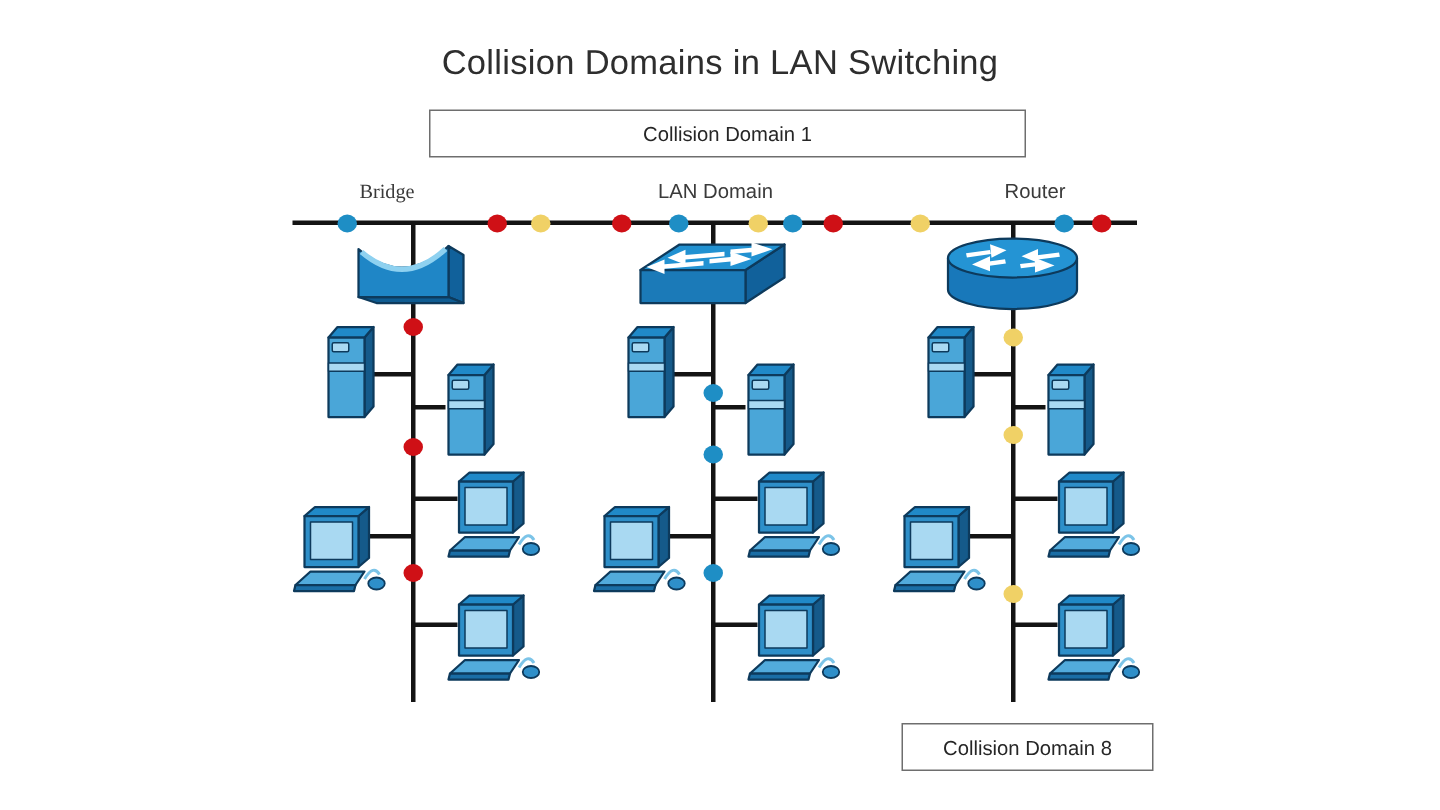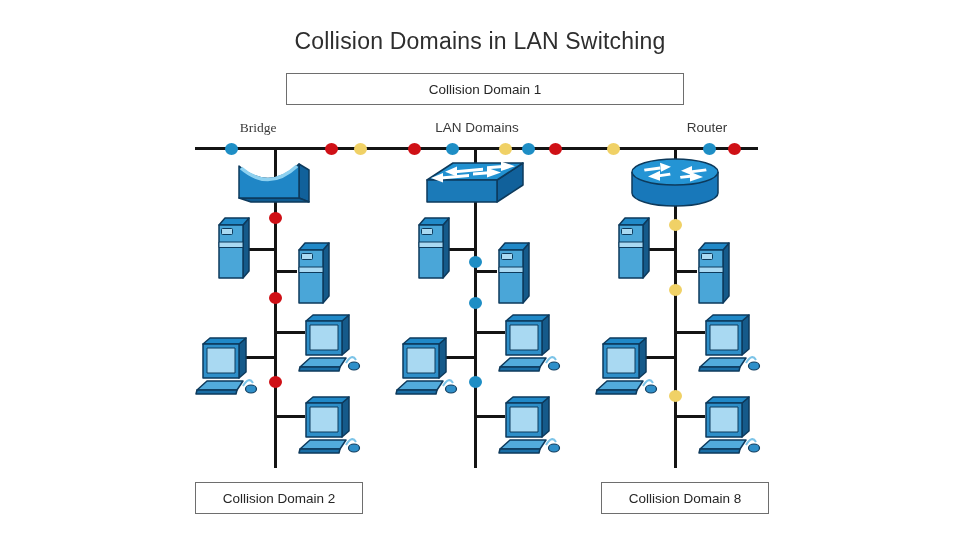--- a/index.html
+++ b/index.html
@@ -74,22 +74,22 @@
 
 <div class="stage">
 
   <div class="title">Collision Domains in LAN Switching</div>
 
   <div class="domain-box" style="left:269px;top:73px;width:398px;height:32px;margin-left:17px;">
     <span>Collision Domain 1</span>
   </div>
 
   <div class="dev-label" style="left:198px;top:120px;width:120px;font-family:Liberation Serif, serif;">Bridge</div>
-  <div class="dev-label" style="left:415px;top:120px;width:124px;">LAN Domains</div>
-  <div class="dev-label" style="left:647px;top:120px;width:120px;">Router</div>
+  <div class="dev-label" style="left:415px;top:120px;width:124px;">LAN Domain</div>
+  <div class="dev-label" style="left:630px;top:120px;width:120px;">Router</div>
 
   <div class="hline" style="left:195px;top:147px;width:563px;height:3px;"></div>
 
   <div class="vline" style="left:273.5px;top:148px;width:3px;height:320px;"></div>
   <div class="vline" style="left:473.5px;top:148px;width:3px;height:320px;"></div>
   <div class="vline" style="left:673.5px;top:148px;width:3px;height:320px;"></div>
 
   <div class="stub" style="left:248px;top:248px;width:28px;height:3px;"></div>
   <div class="stub" style="left:275px;top:270px;width:22px;height:3px;"></div>
   <div class="stub" style="left:275px;top:331px;width:30px;height:3px;"></div>
@@ -182,20 +182,17 @@
       <div class="dot" style="left: 268.5px; top: 292px; background: rgb(207, 16, 22);"></div>
       <div class="dot" style="left: 268.5px; top: 376px; background: rgb(207, 16, 22);"></div>
       <div class="dot" style="left: 468.5px; top: 256px; background: rgb(30, 142, 197);"></div>
       <div class="dot" style="left: 468.5px; top: 297px; background: rgb(30, 142, 197);"></div>
       <div class="dot" style="left: 468.5px; top: 376px; background: rgb(30, 142, 197);"></div>
       <div class="dot" style="left: 668.5px; top: 219px; background: rgb(240, 209, 102);"></div>
       <div class="dot" style="left: 668.5px; top: 284px; background: rgb(240, 209, 102);"></div>
       <div class="dot" style="left: 668.5px; top: 390px; background: rgb(240, 209, 102);"></div>
     </div>
 
-  <div class="domain-box" style="left:195px;top:482px;width:168px;height:32px;">
-    <span>Collision Domain 2</span>
-  </div>
   <div class="domain-box" style="left:601px;top:482px;width:168px;height:32px;">
     <span>Collision Domain 8</span>
   </div>
 
 </div>
 
 </body></html>

